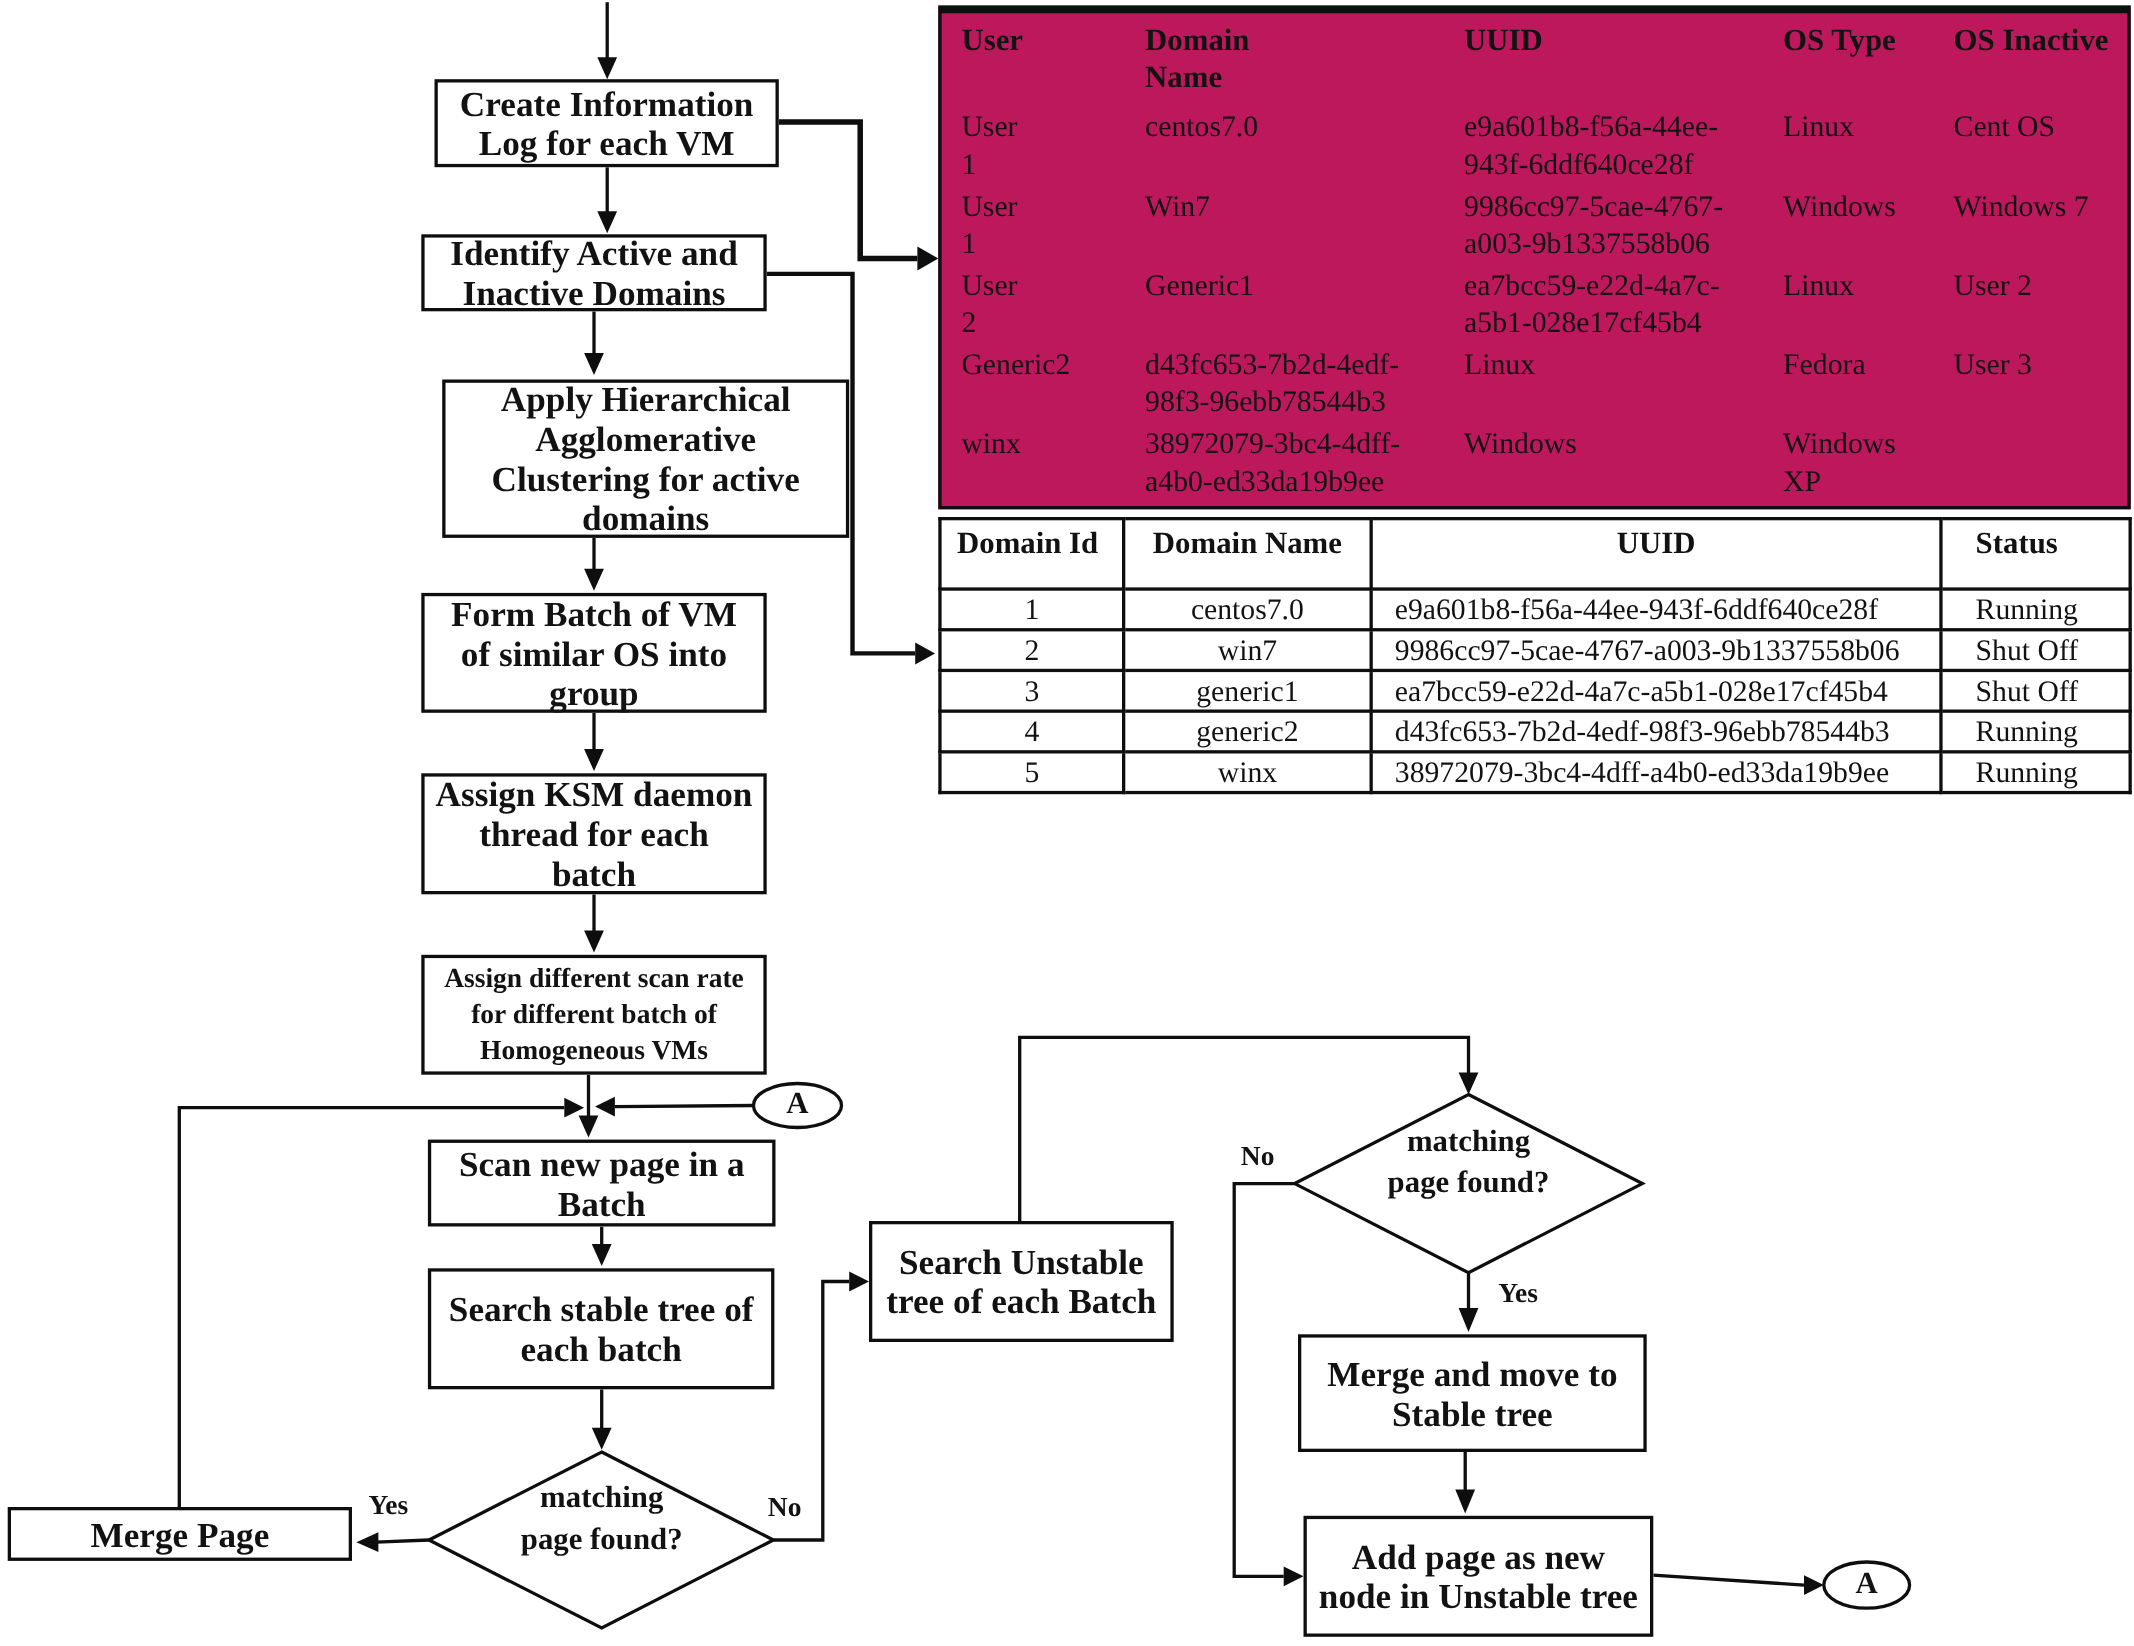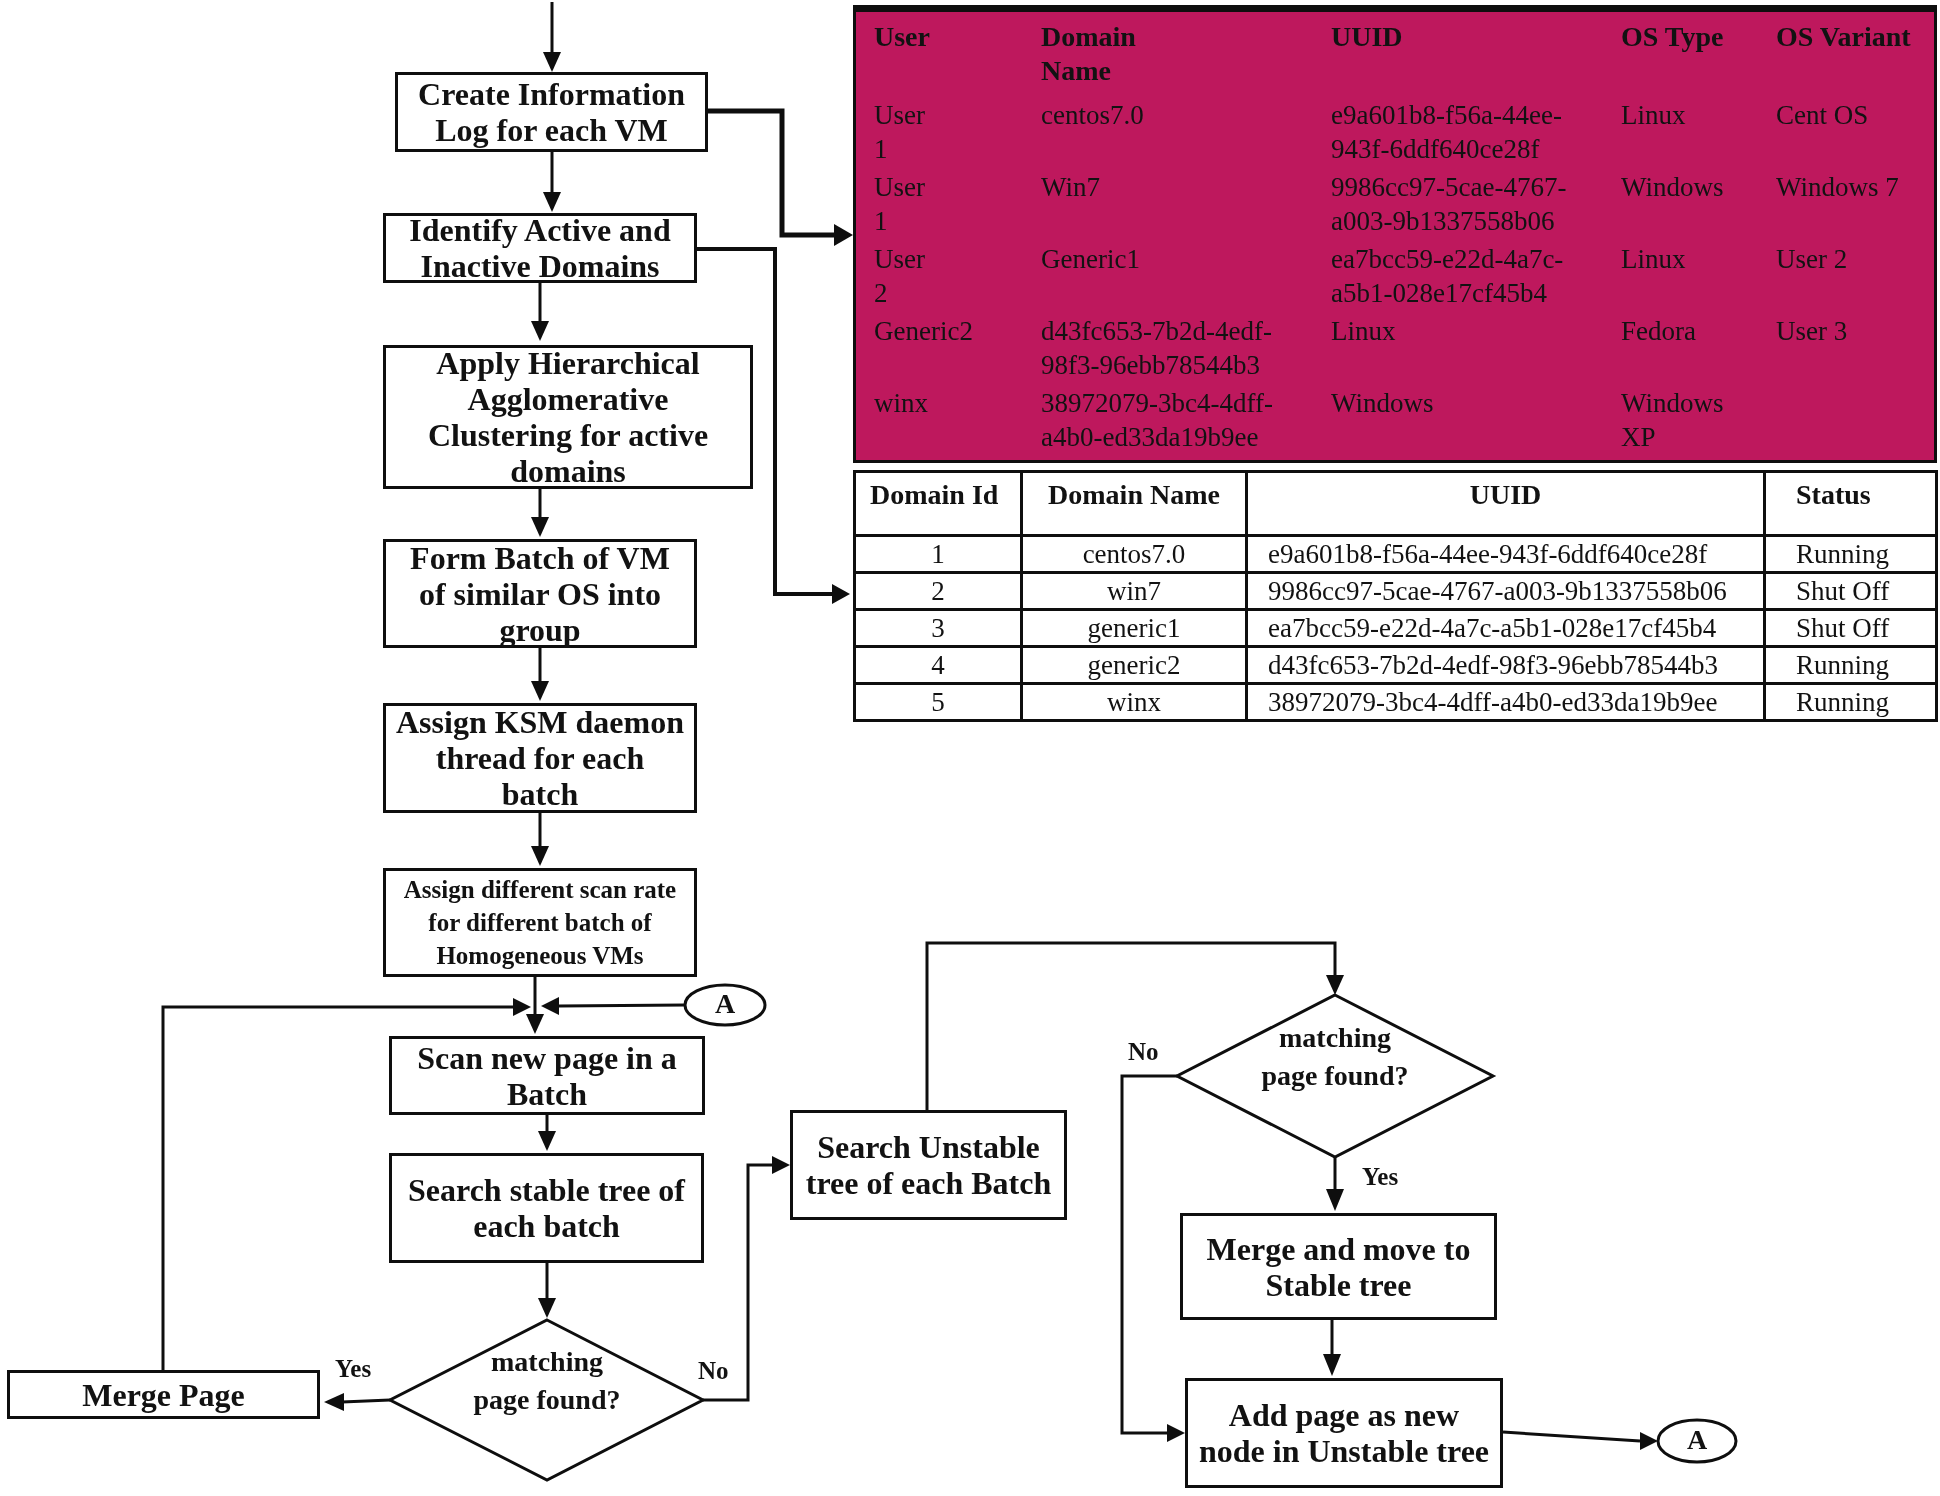--- a/index.html
+++ b/index.html
@@ -109,21 +109,21 @@
     <polygon points="1335,995 1493,1076 1335,1157 1177,1076"></polygon>
     <ellipse cx="725" cy="1005" rx="40" ry="20"></ellipse>
     <ellipse cx="1697" cy="1441" rx="39" ry="21"></ellipse>
   </g>
 </svg>
 
 <div class="node" style="left:395px;top:72px;width:313px;height:80px">Create Information Log for each VM</div>
 
 <div class="node" style="left:383px;top:213px;width:314px;height:70px">Identify Active and Inactive Domains</div>
 
-<div class="node" style="left:383px;top:345px;width:370px;height:144px">Apply Hierarchical Agglomerative Clustering for active domains</div>
+<div class="node" style="left:402px;top:345px;width:370px;height:144px">Apply Hierarchical Agglomerative Clustering for active domains</div>
 
 <div class="node" style="left:383px;top:539px;width:314px;height:109px">Form Batch of VM of similar OS into group</div>
 
 <div class="node" style="left:383px;top:703px;width:314px;height:110px">Assign KSM daemon thread for each batch</div>
 
 <div class="node small" style="left:383px;top:868px;width:314px;height:109px">Assign different scan rate for different batch of Homogeneous VMs</div>
 
 <div class="node" style="left:389px;top:1036px;width:316px;height:79px">Scan new page in a Batch</div>
 
 <div class="node" style="left:389px;top:1153px;width:315px;height:110px">Search stable tree of each batch</div>
@@ -146,21 +146,21 @@
 <div class="edge-label" style="left:698px;top:1357px">No</div>
 <div class="edge-label" style="left:1128px;top:1038px">No</div>
 <div class="edge-label" style="left:1362px;top:1163px">Yes</div>
 
 <div class="t1">
   <div class="t1-grid">
     <div class="t1c hd c0">User</div>
     <div class="t1c hd c1">Domain Name</div>
     <div class="t1c hd">UUID</div>
     <div class="t1c hd">OS Type</div>
-    <div class="t1c hd">OS Variant</div>
+    <div class="t1c hd">OS Inactive</div>
 
     <div class="t1c c0">User 1</div>
     <div class="t1c c1">centos7.0</div>
     <div class="t1c c2">e9a601b8-f56a-44ee-943f-6ddf640ce28f</div>
     <div class="t1c">Linux</div>
     <div class="t1c">Cent OS</div>
 
     <div class="t1c c0">User 1</div>
     <div class="t1c c1">Win7</div>
     <div class="t1c c2">9986cc97-5cae-4767-a003-9b1337558b06</div>

